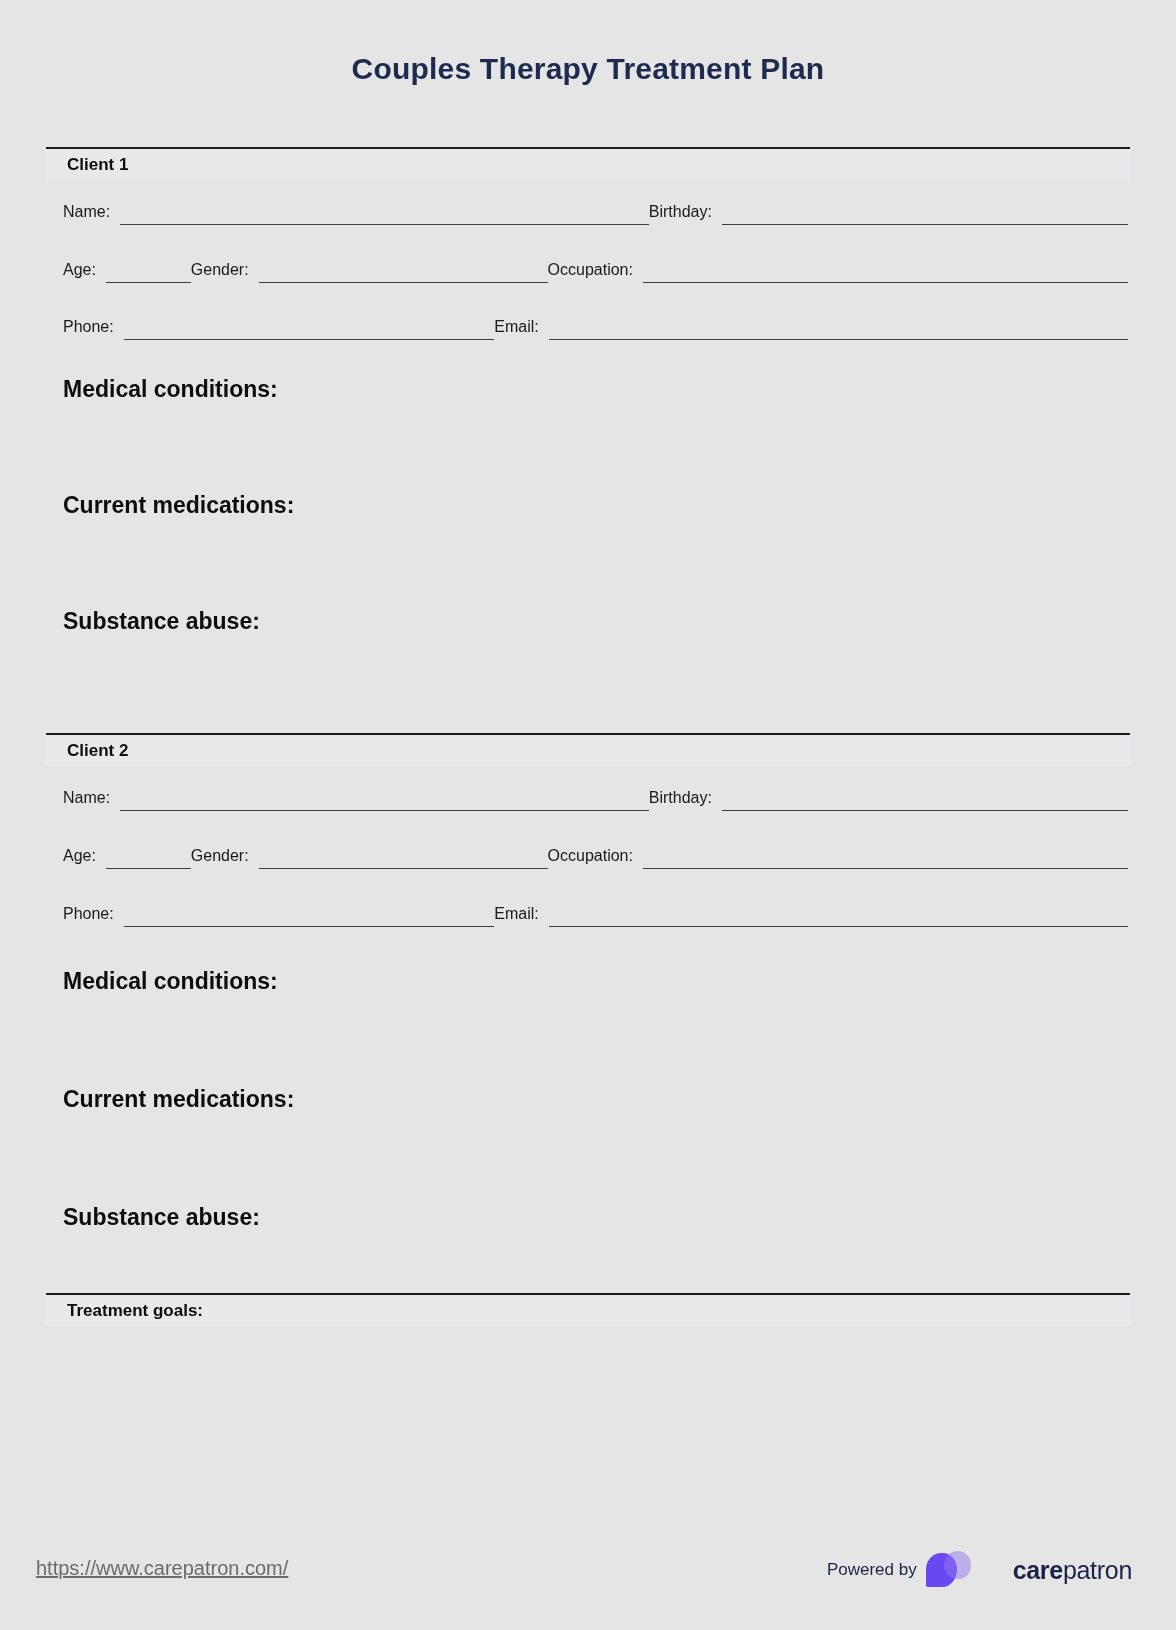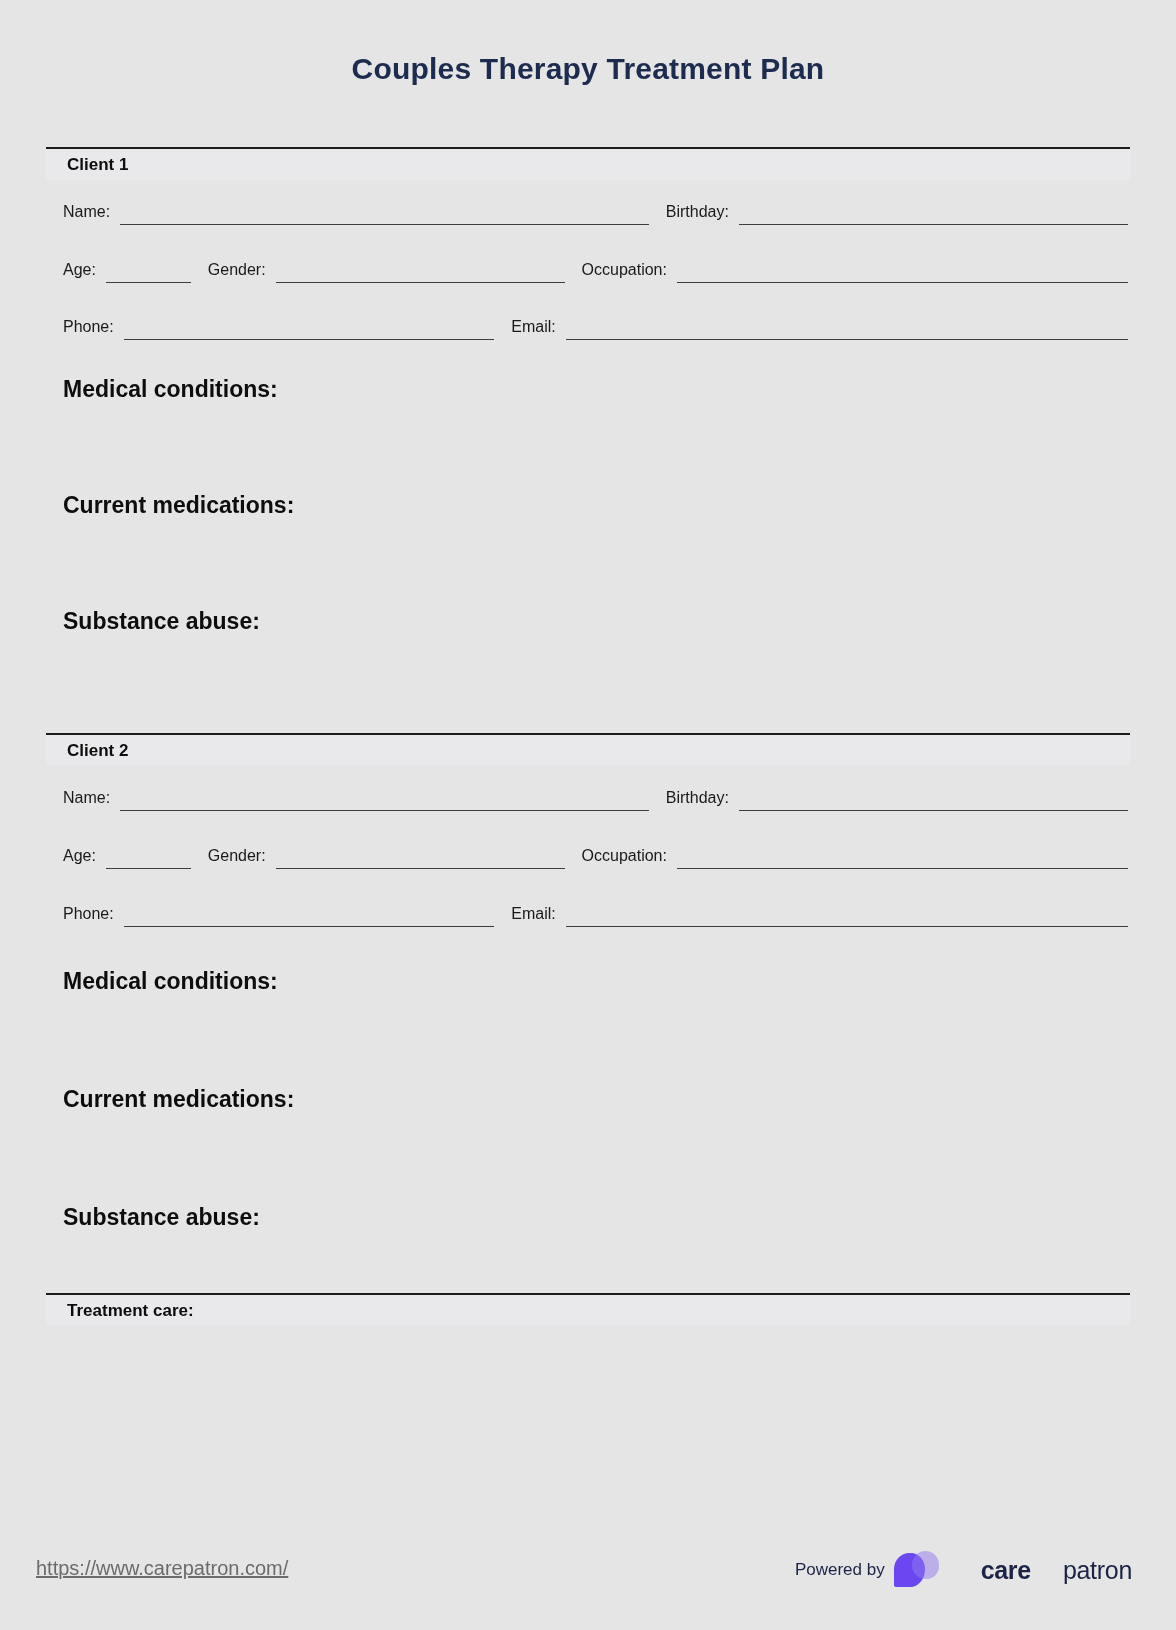--- a/index.html
+++ b/index.html
@@ -7,21 +7,21 @@
   body { width:1176px; height:1630px; font-family:"Liberation Sans","DejaVu Sans",sans-serif; }
   .page { position:relative; width:1176px; height:1630px; background:#e5e5e5; overflow:hidden; }
 
   .title { position:absolute; top:52px; left:0; right:0; text-align:center;
            font-size:30px; font-weight:700; color:#1d2b4f; letter-spacing:0.2px; }
 
   .secbar { position:absolute; left:46px; right:46px; height:33px; background:#e9e9eb;
             border-top:2.5px solid #1c1c1c; display:flex; align-items:center;
             padding-left:21px; font-size:17px; font-weight:700; color:#0d0d0d; }
 
-  .row { position:absolute; left:63px; right:48px; display:flex; gap:17px; height:26px; }
+  .row { position:absolute; left:63px; right:48px; display:flex; height:26px; }
   .fgroup { display:flex; align-items:flex-end; min-width:0; }
   .flabel { font-size:16px; color:#1a1a1a; white-space:nowrap; line-height:26px; }
   .fline  { flex:1; height:26px; margin-left:10px; border-bottom:1.6px solid #3d3d3d; }
 
   .g-name  { flex:0 0 55%; }
   .g-bday  { flex:1 1 auto;margin-top:25px; }
   .g-age   { flex:0 0 12%; }
   .g-gender{ flex:0 0 33.5%;text-align:right; }
   .g-occ   { flex:1 1 auto; }
   .g-phone { flex:0 0 40.5%; }
@@ -34,21 +34,21 @@
 
   .powered { position:absolute; right:44px; top:1548px; height:44px; display:flex; align-items:center; }
   .pb-text { font-size:17px; color:#1b2346; margin-right:9px; }
   .logo-mark { position:relative; width:47px; height:40px; margin-right:6px; }
   .blob-left  { position:absolute; left:0; top:3px; width:31px; height:34px; background:#6a47f0;
                 border-radius:52% 48% 50% 6% / 50% 50% 55% 6%; }
   .blob-right { position:absolute; left:18px; top:1px; width:27px; height:28px;
                 background:rgba(148,122,238,0.5); border-radius:50% 50% 46% 50%; }
   .brand { font-size:25px; color:#1b2346; letter-spacing:-0.3px; line-height:40px; }
   .brand .b1 { font-weight:700;margin-left:34px; }
-  .brand .b2 { font-weight:400;margin-left:32px; }
+  .brand .b2 { font-weight:400; }
 </style>
 </head>
 <body>
 
 <div class="page">
 
   <div class="title">Couples Therapy Treatment Plan</div>
 
   <div class="secbar" style="top:147px;">
     <span>Client 1</span>
@@ -134,21 +134,21 @@
       <span class="flabel">Email:</span>
       <span class="fline"></span>
     </div>
   </div>
 
   <div class="blabel" style="top:968px;">Medical conditions:</div>
   <div class="blabel" style="top:1086px;">Current medications:</div>
   <div class="blabel" style="top:1204px;">Substance abuse:</div>
 
   <div class="secbar" style="top:1293px;">
-    <span>Treatment care:</span>
+    <span>Treatment goals:</span>
   </div>
 
   <div class="flink">https://www.carepatron.com/</div>
 
   <div class="powered">
     <span class="pb-text">Powered by</span>
     <span class="logo-mark">
       <span class="blob-left"></span>
       <span class="blob-right"></span>
     </span>

